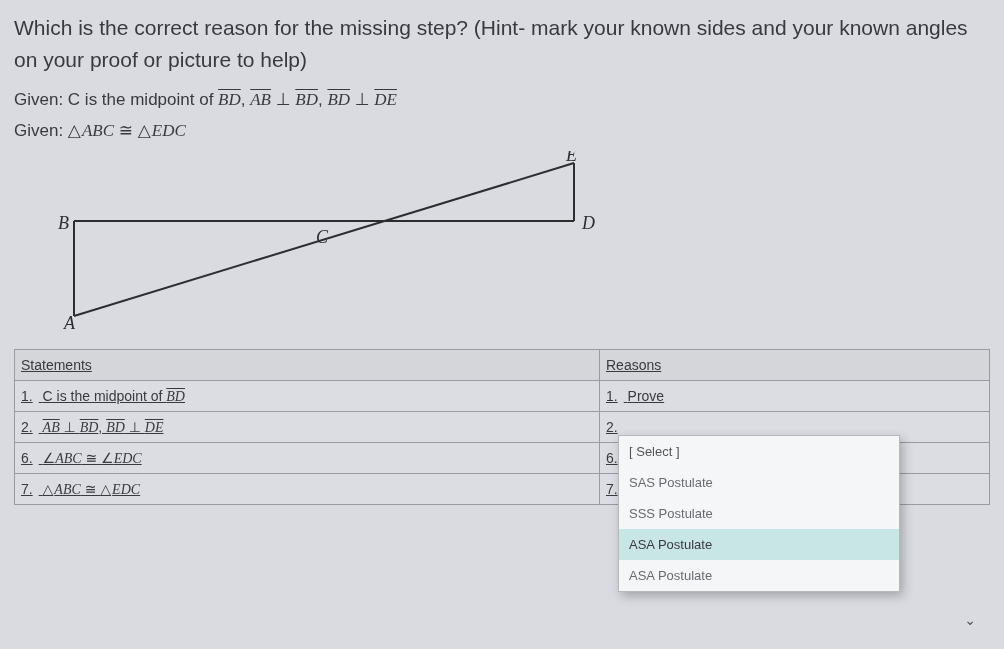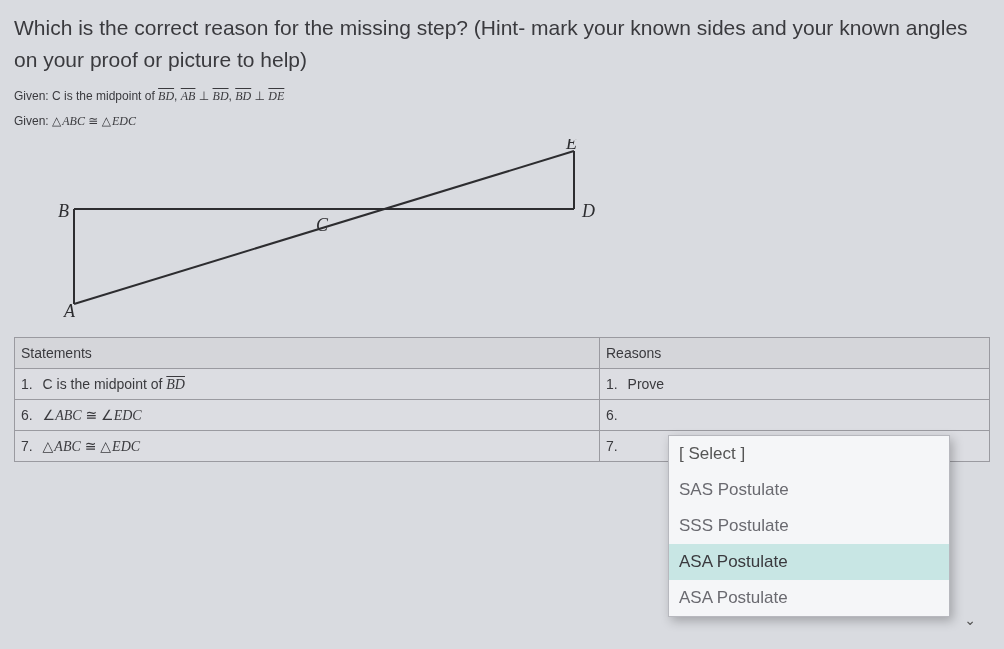--- a/index.html
+++ b/index.html
@@ -8,56 +8,57 @@
     font-family: Arial, Helvetica, sans-serif;
     background: #d9dbe0;
     color: #3a3a3e;
     width: 1004px;
     height: 649px;
     box-sizing: border-box;
     position: relative;
   }
   .overline { text-decoration: overline; }
   .question { font-size: 21px; line-height: 1.5; margin-bottom: 14px; }
-  .given, .prove { font-size: 12px; margin: 6px 0 10px 0; }
+  .given, .prove { font-size: 17px; margin: 6px 0 10px 0; }
   .math { font-style: italic; font-family: "Times New Roman", serif; }
   .tri::before { content: "\25B3"; font-style: normal; margin-right: 1px; }
   .angle::before { content: "\2220"; font-style: normal; }
 
   .figure-wrap { margin: 10px 0 18px 0; }
   svg.fig { display:block; }
 
   table.proof {
     width: 100%;
     border-collapse: collapse;
     background: rgba(255,255,255,0.08);
     font-size: 14px;
     color: #3a3a3e;
   }
   table.proof th, table.proof td {
     border: 1px solid #9a9aa0;
     padding: 4px 6px;
     text-align: left;
     height: 22px;
     white-space: nowrap;
+    text-decoration: underline;
   }
   table.proof th { font-weight: normal; background: rgba(0,0,0,0.03); }
   .rownum { margin-right: 6px; }
   td.reason-cell { position: relative; }
 
   
   .dropdown {
     position: absolute;
-    left: 668px;
+    left: 618px;
     top: 435px;
     width: 280px;
     background: #f5f6f8;
     border: 1px solid #b7b8be;
     box-shadow: 3px 4px 10px rgba(0,0,0,0.25);
-    font-size: 17px;
+    font-size: 13px;
     color: #6a6a70;
     z-index: 10;
   }
   .dropdown .opt {
     padding: 8px 10px;
   }
   .dropdown .sel-label { color: #555; }
   .dropdown .highlight { background: #c8e6e4; color: #3a3a3e; }
 
   .chevron {
@@ -116,20 +117,29 @@
       <span class="rownum">1.</span>
       <span>C is the midpoint of </span>
       <span class="math overline">BD</span>
     </td>
     <td class="reason-cell">
       <span class="rownum">1.</span>
       <span>Prove</span>
     </td>
   </tr>
 
+  <tr>
+    <td>
+      <span class="rownum">2.</span>
+      <span class="math overline">AB</span> ⊥ <span class="math overline">BD</span>, <span class="math overline">BD</span> ⊥ <span class="math overline">DE</span>
+    </td>
+    <td class="reason-cell">
+      <span class="rownum">2.</span>
+    </td>
+  </tr>
 
 
 
 
   <tr>
     <td>
       <span class="rownum">6.</span>
       <span class="math angle">ABC</span> ≅ <span class="math angle">EDC</span>
     </td>
     <td class="reason-cell">

